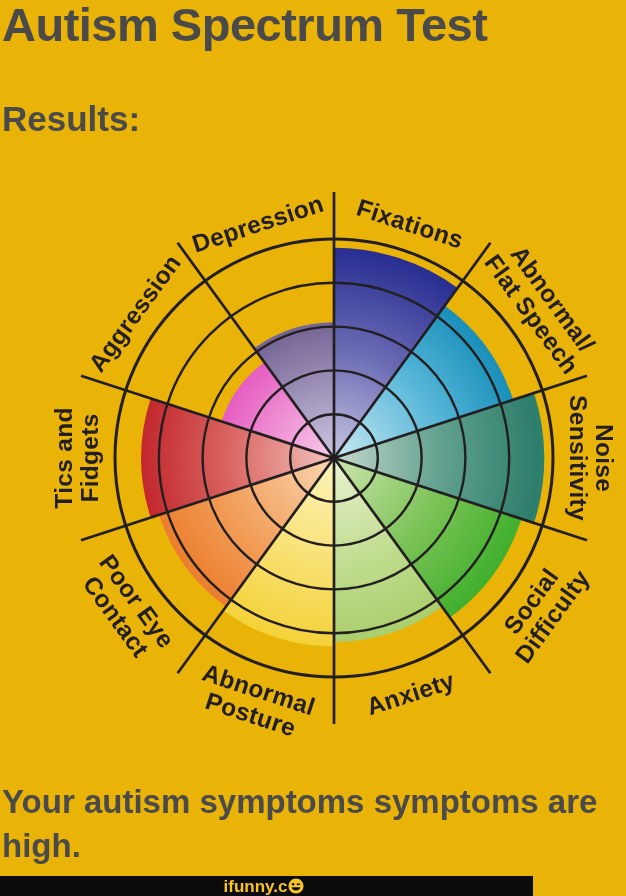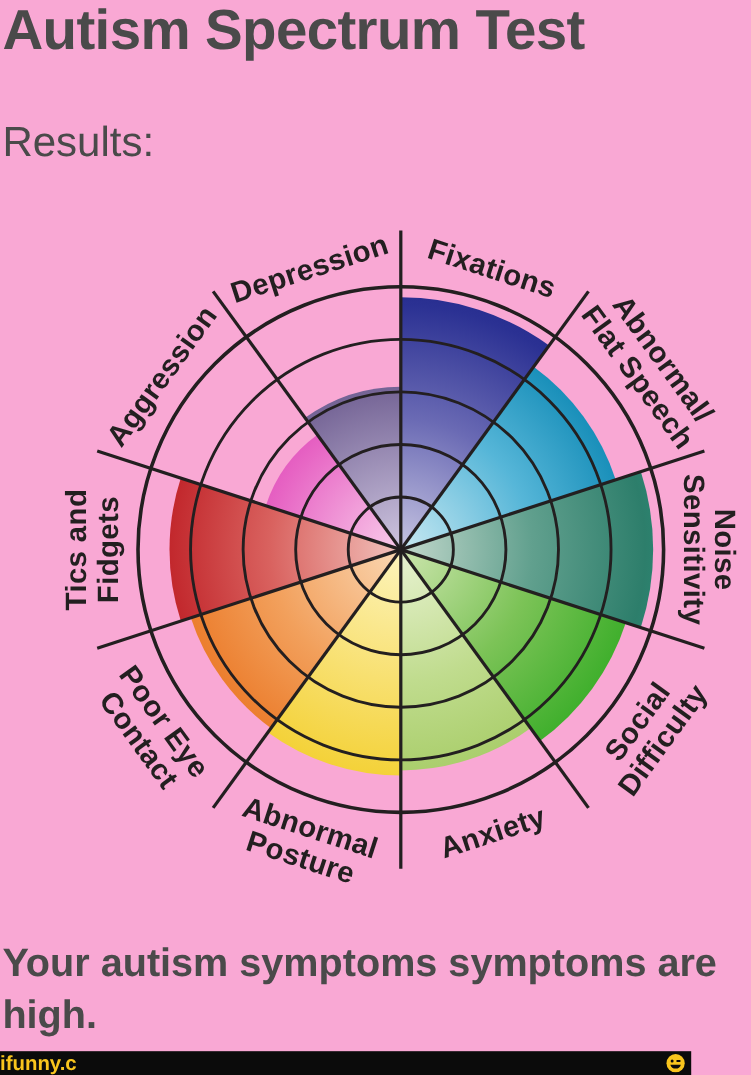--- a/index.html
+++ b/index.html
@@ -1,49 +1,49 @@
 <!DOCTYPE html>
 <html><head>
 <meta charset="utf-8">
 <style>
   html,body{margin:0;padding:0;background:#888;}
   .page{
     position:relative;
     width:626px;height:896px;
-    background:#f9a8d4;
+    background:#eab308;
     overflow:hidden;
     font-family:"Liberation Sans", sans-serif;
   }
   .page-title{
     position:absolute;left:2px;top:-2px;margin:0;
     font-size:47px;font-weight:700;line-height:1.15;
     color:#4a4a4a;letter-spacing:-0.5px;
   }
   .results-label{
     position:absolute;left:2px;top:100px;margin:0;
-    font-size:35px;font-weight:400;line-height:1.1;
+    font-size:35px;font-weight:700;line-height:1.1;
     color:#4a4a4a;
   }
   .chart-wrap{
     position:absolute;left:54px;top:165px;width:560px;height:600px;
   }
   .wheel-label{
     font-family:"Liberation Sans", sans-serif;
     font-weight:700;font-size:24.5px;
     fill:#231f20;letter-spacing:.3px;
   }
   .result-text{
     position:absolute;left:2px;top:780px;width:620px;margin:0;
     font-size:33px;font-weight:700;line-height:1.33;
     color:#4a4a4a;
   }
   .watermark-bar{
-    position:absolute;left:0;bottom:0;width:576px;height:20px;
+    position:absolute;left:0;bottom:0;width:533px;height:20px;
     background:#0b0b0b;
-    display:flex;align-items:center;justify-content:space-between;
+    display:flex;align-items:center;justify-content:center;
     padding-right:5px;box-sizing:border-box;
   }
   .brand-text{
     font-size:17px;font-weight:800;letter-spacing:0px;
     color:#f9c51d;line-height:1;
   }
   .brand-smiley{display:block;margin-left:1px;}
 </style>
 </head>
 <body>

